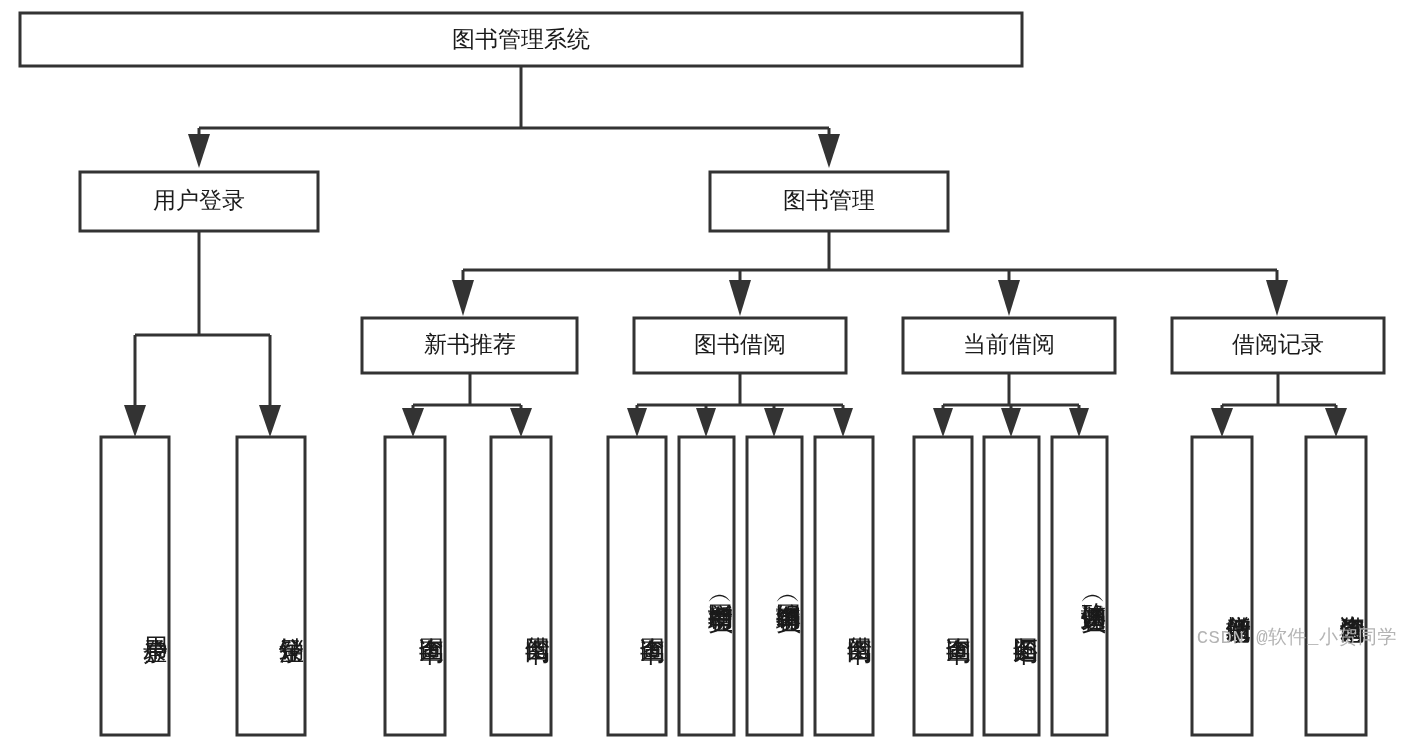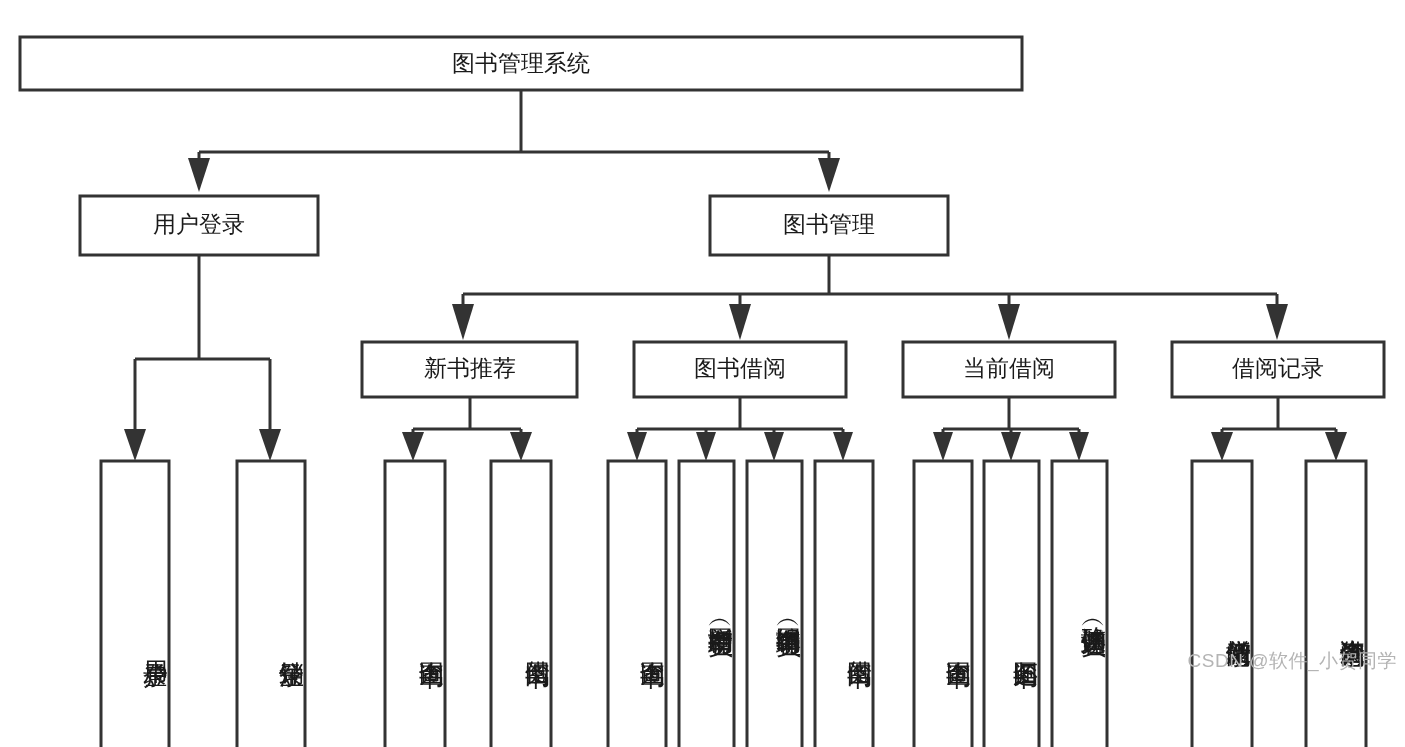--- a/index.html
+++ b/index.html
@@ -11,21 +11,20 @@
     width: 1405px;
     height: 747px;
     font-family: "Liberation Sans", sans-serif;
     overflow: hidden;
   }
   #diagram-root {
     position: relative;
     width: 1405px;
     height: 654px;
     background: #ffffff;
-    margin-top: 24px;
   }
   svg.diagram-canvas {
     position: absolute;
     left: 0;
     top: 0;
     width: 1405px;
     height: 747px;
     display: block;
   }
   .node-box {
@@ -63,21 +62,21 @@
     justify-content: center;
     text-align: left;
     white-space: normal;
     overflow: hidden;
     pointer-events: none;
   }
   .watermark {
     position: absolute;
     right: 8px;
     bottom: 4px;
-    font-family: Liberation Sans, sans-serif;
+    font-family: Liberation Mono, monospace;
     font-size: 19px;
     color: #b4b4b4;
     white-space: nowrap;
     letter-spacing: 0.5px;
   }
 </style>
 </head>
 <body>
 
 <div id="diagram-root">

